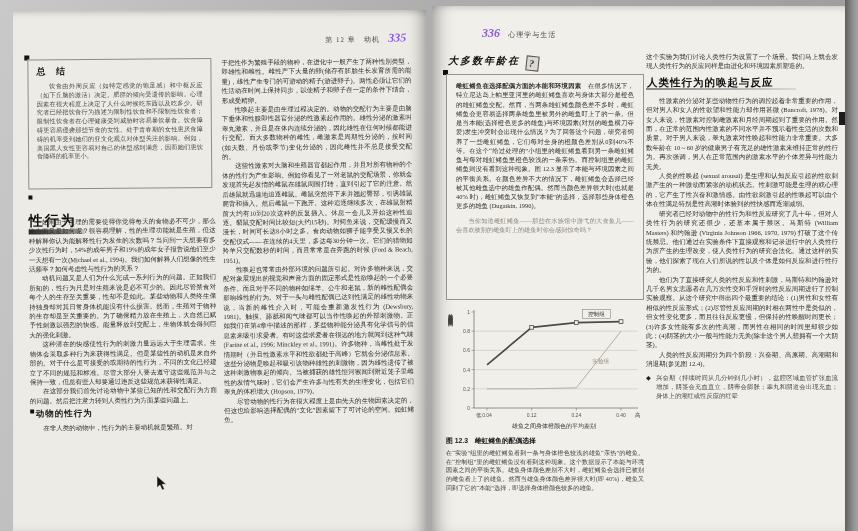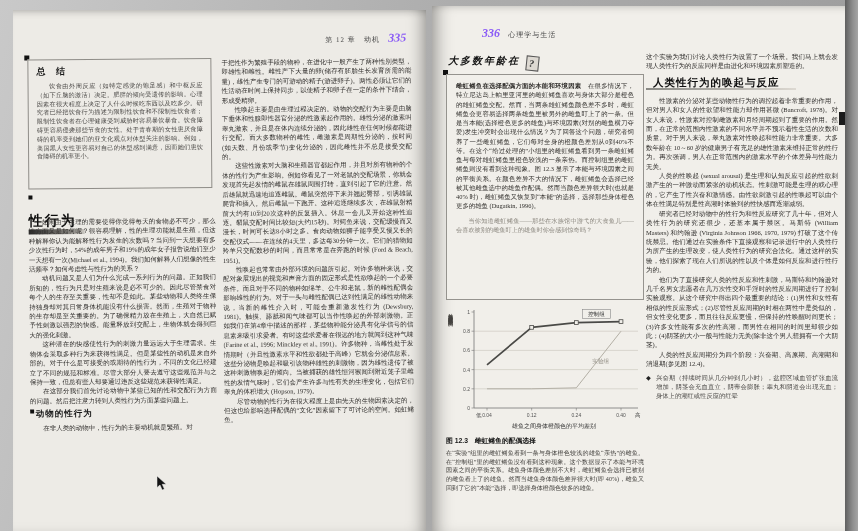--- a/index.html
+++ b/index.html
@@ -52,21 +52,21 @@
   .ylab{position:absolute;left:0;top:4px;height:104px;width:9px;
     writing-mode:vertical-rl;text-orientation:upright;font-size:5.2px;line-height:9px;
     color:#44423f;letter-spacing:0.5px;}
   .figsvg{position:absolute;left:10px;top:0;}
   .figcap{position:absolute;left:14px;top:430px;width:198px;}
   .figcap-title{font-family:"Liberation Sans",sans-serif;font-weight:bold;font-size:6.8px;
     color:#171717;margin-bottom:3px;}
   .figcap-body{font-size:6.1px;line-height:8.7px;color:#44423f;text-indent:0;}
   .colR2{position:absolute;left:214px;top:46px;width:192px;height:478px;overflow:hidden;}
   .humanHead{font-family:"Liberation Sans",sans-serif;font-weight:bold;font-size:10.5px;
-    color:#101010;letter-spacing:1px;margin:7px 0 1px 7px;}
+    color:#101010;letter-spacing:1px;margin:7px 0 1px 1px;}
   .dotbar{height:1.6px;width:150px;margin-bottom:6px;
     background:linear-gradient(90deg,#8a8a85 0%,#b9b6b0 60%,#ddd9d2 100%);}
   .bullet{display:flex;font-size:6.3px;line-height:9.2px;color:#4a4846;margin-top:4px;}
   .bullet .bm{flex:0 0 10px;color:#222;}
   .bullet p{text-indent:0;flex:1;}
   .gap{height:4px;}
   #cursor{position:absolute;left:157px;top:476px;width:11px;height:15px;}
   #edgemark{position:absolute;right:0;top:106px;width:7px;height:13px;background:#1b1b1b;}
 </style>
 </head>

